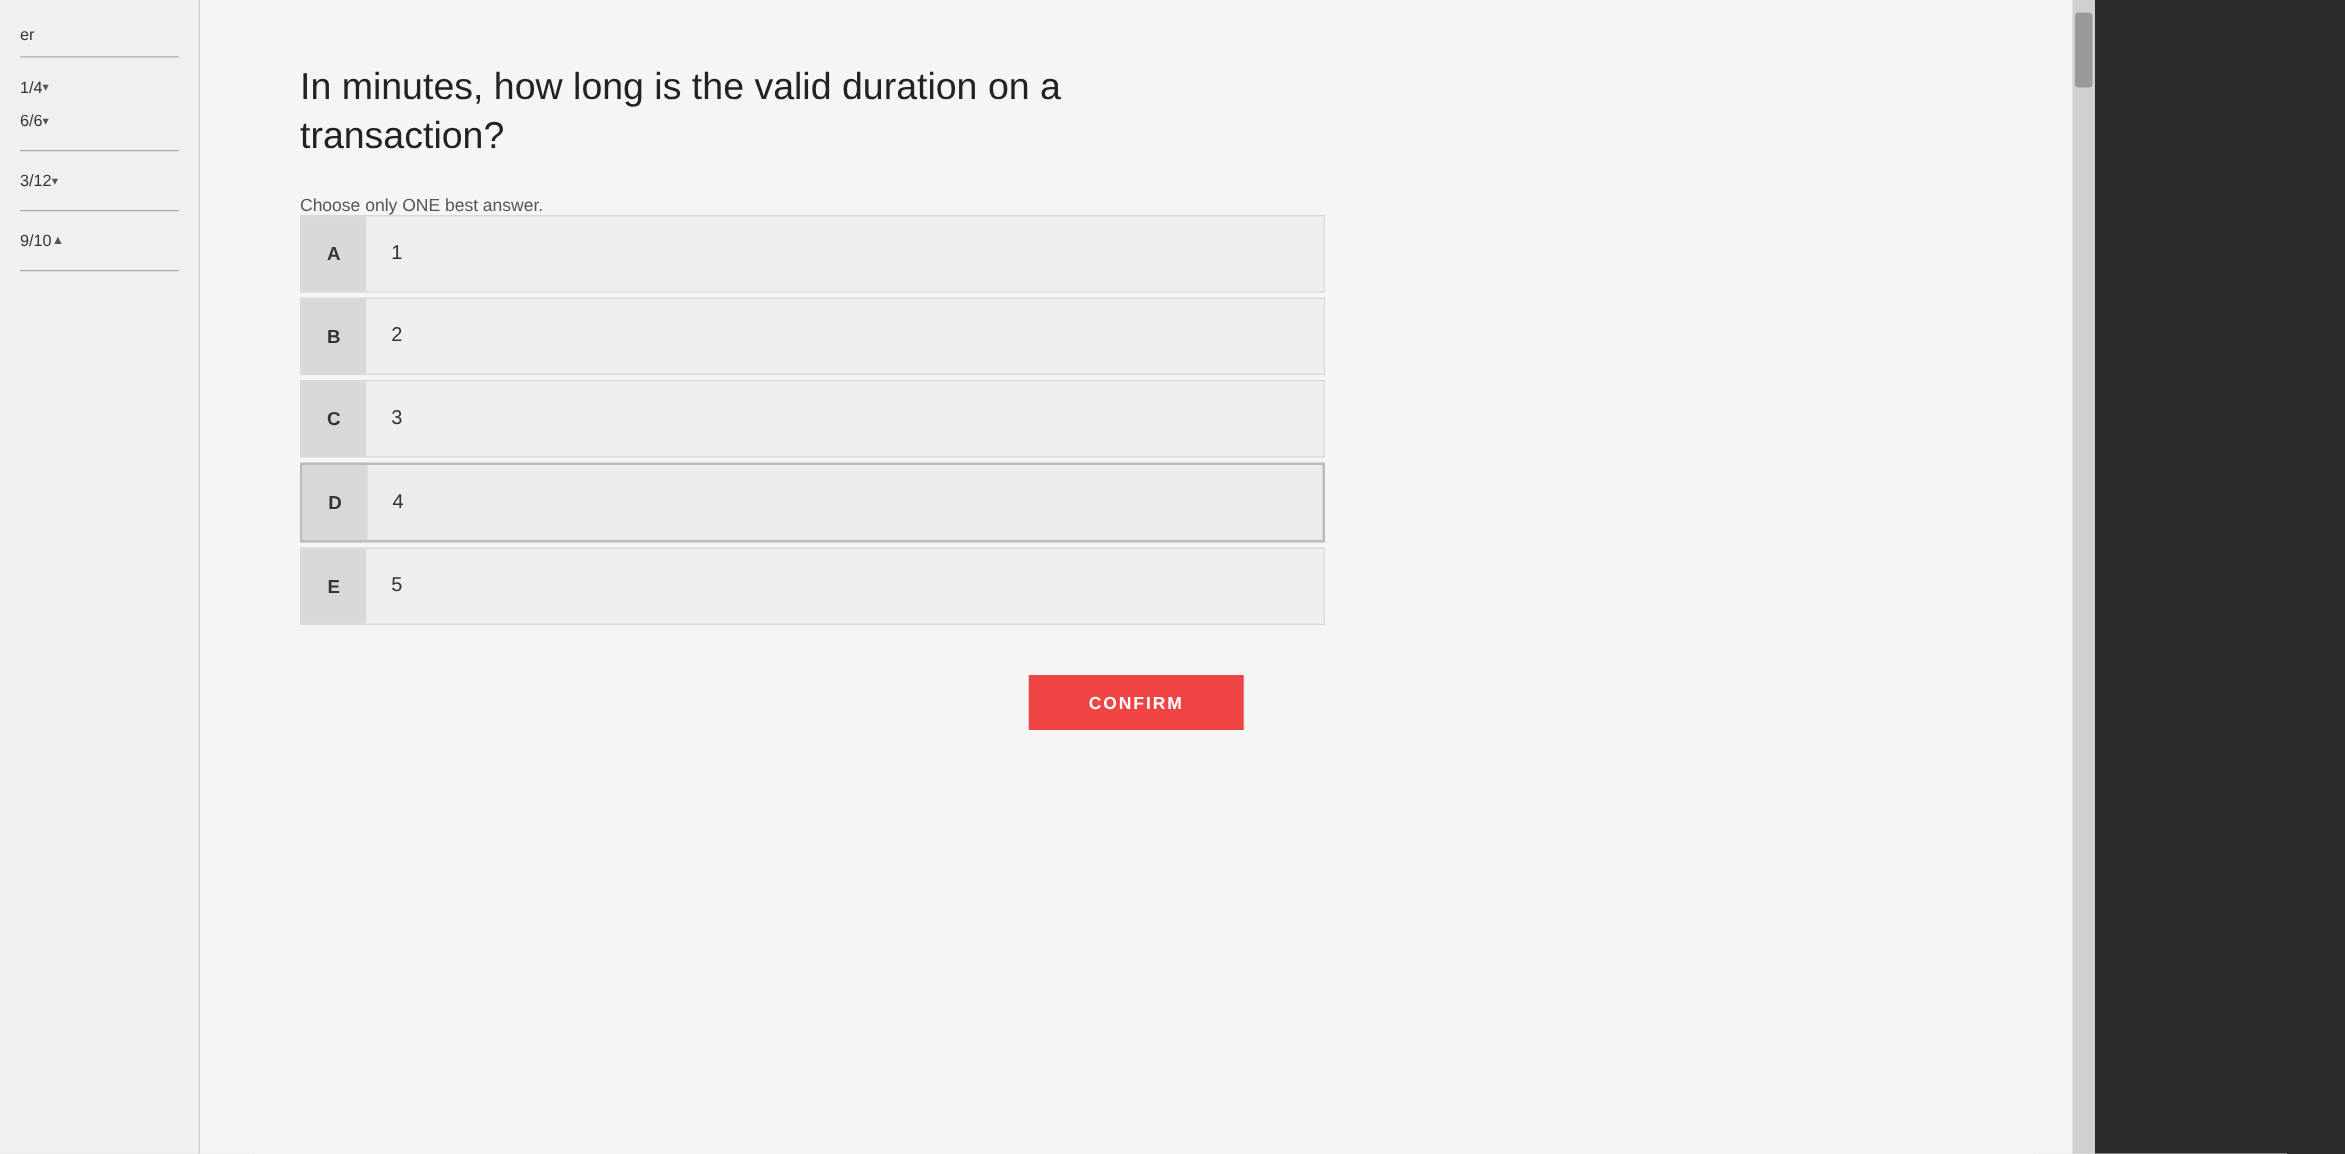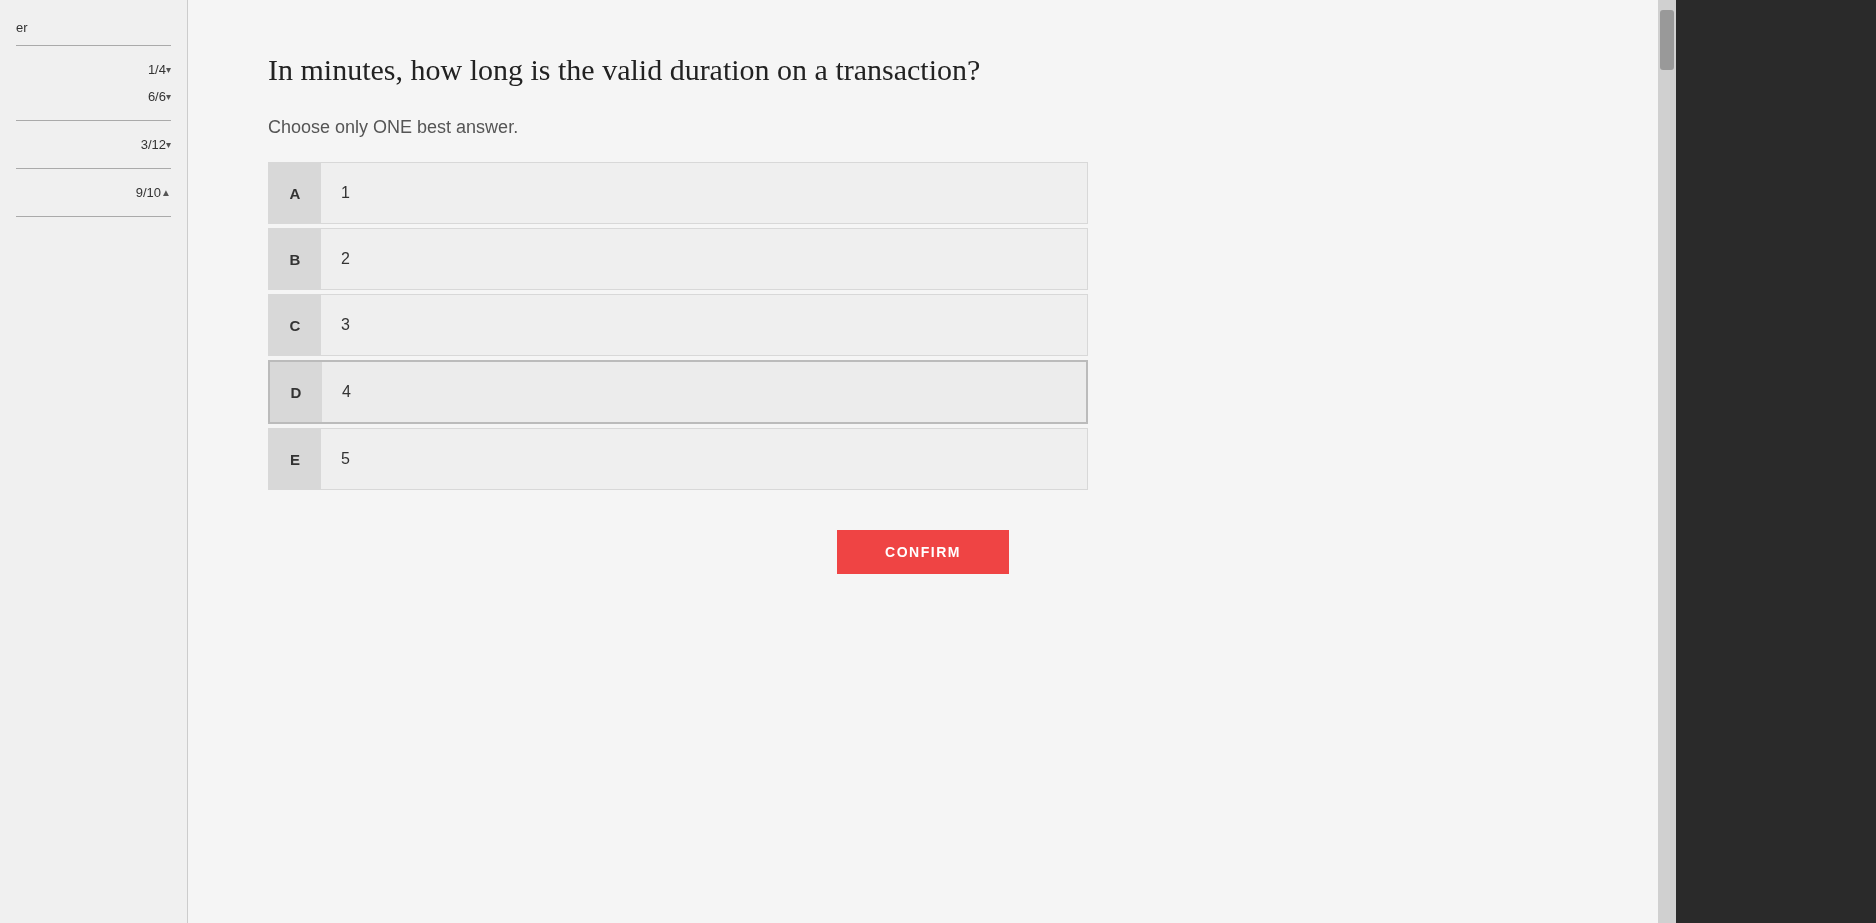--- a/index.html
+++ b/index.html
@@ -7,40 +7,40 @@
       font-family: -apple-system, BlinkMacSystemFont, 'Segoe UI', sans-serif;
       background: #e8e8e8;
       display: flex;
       width: 1876px;
       min-height: 923px;
       overflow-x: hidden;
     }
 
     
     .sidebar {
-      width: 188px;
+      width: 160px;
       background: #f0f0f0;
       border-right: 1px solid #ccc;
       padding: 20px 16px;
       flex-shrink: 0;
     }
     .sidebar-label {
       font-size: 13px;
       color: #333;
       margin-bottom: 6px;
     }
     .sidebar-divider {
       border: none;
       border-top: 1px solid #aaa;
       margin: 10px 0;
     }
     .sidebar-item {
       display: flex;
       align-items: center;
-      justify-content: flex-end;
+      justify-content: flex-start;
       padding: 6px 0;
       font-size: 13px;
       color: #333;
       cursor: pointer;
     }
     .sidebar-chevron {
       font-size: 10px;
       color: #555;
     }
 
@@ -85,27 +85,25 @@
       text-transform: uppercase;
     }
 
     .question-text {
       font-size: 30px;
       font-weight: 500;
       color: #222;
       line-height: 1.3;
       margin-bottom: 28px;
       max-width: 780px;
-      font-family: Liberation Serif, serif;
     }
 
     .instruction-text {
-      font-size: 18px;
+      font-size: 14px;
       color: #555;
-      margin-bottom: 24px;
     }
 
     
     .answer-option {
       display: flex;
       align-items: center;
       background: #efefef;
       border: 1px solid #d8d8d8;
       margin-bottom: 4px;
       cursor: pointer;

